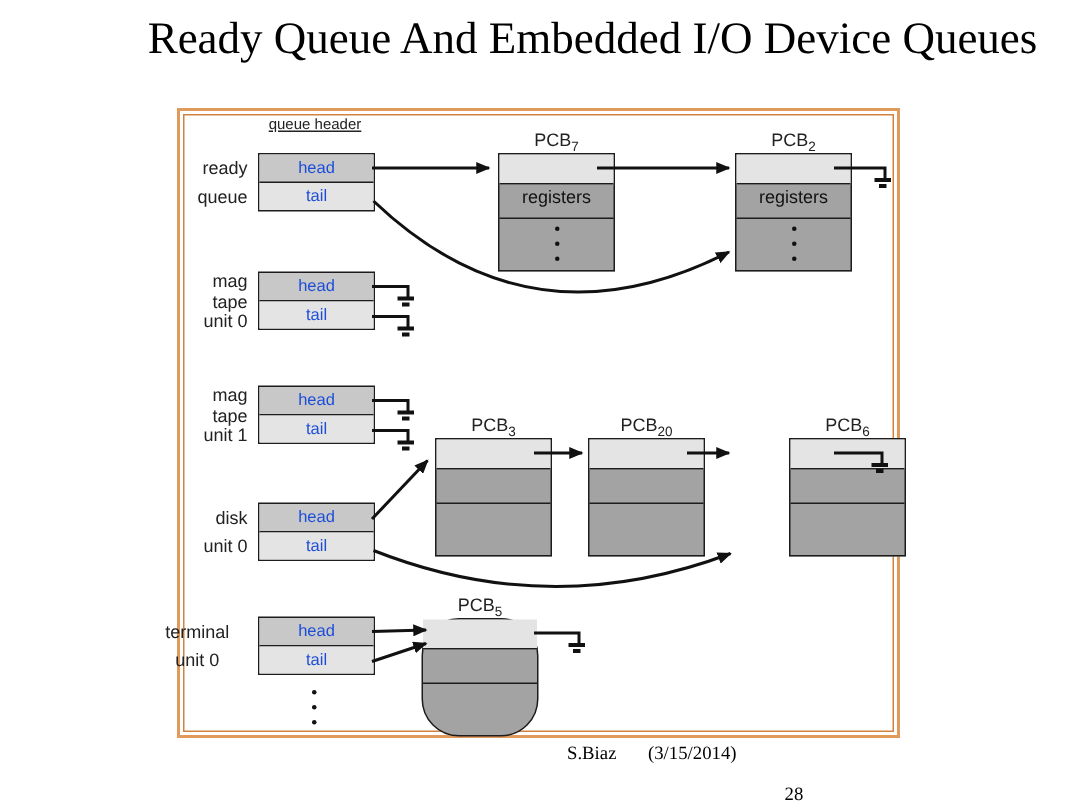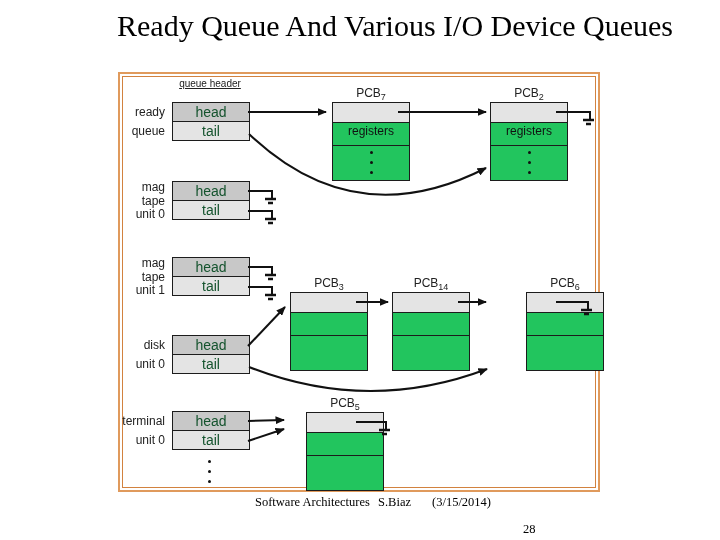--- a/index.html
+++ b/index.html
@@ -7,28 +7,28 @@
        font-family:"Liberation Sans",sans-serif;}
   .title{position:absolute;left:85px;top:9px;width:620px;margin:0;text-align:center;
          font-family:"Liberation Serif",serif;font-weight:400;font-size:30px;color:#000;
          letter-spacing:0px;white-space:nowrap;}
   
   .frame{position:absolute;left:118px;top:72px;width:478px;height:416px;
          border:2px solid var(--frame-orange,#e09a5c);}
   .frame::after{content:"";position:absolute;inset:2px;border:1px solid var(--frame-orange2,#d2823f);}
   
   .qbox{position:absolute;width:76px;border:1.5px solid #1c1c1c;box-sizing:content-box;z-index:2;}
-  .qcell{height:18px;line-height:18px;text-align:center;font-size:14px;color:#14532d;}
+  .qcell{height:18px;line-height:18px;text-align:center;font-size:11px;color:#1d4ed8;}
   .qcell.head{background:var(--head-fill,#c8c8c8);border-bottom:1.5px solid #1c1c1c;}
   .qcell.tail{background:var(--tail-fill,#e4e4e4);}
   .qlabel{position:absolute;left:98px;width:67px;text-align:right;font-size:12px;color:#222;z-index:2;}
   .qlabel.l2{line-height:19px;}
   .qlabel.l3{line-height:13.5px;}
   
-  .pcb{position:absolute;width:76px;border:1.5px solid #1c1c1c;background:#22c55e;z-index:2;}
+  .pcb{position:absolute;width:76px;border:1.5px solid #1c1c1c;background:#a3a3a3;z-index:2;}
   .pcb-label{position:absolute;top:-17px;left:0;width:100%;text-align:center;font-size:12px;color:#222;white-space:nowrap;}
   .pcb-label sub{font-size:9px;}
   .pcell{box-sizing:border-box;}
   .pcell.ptr{height:19.5px;background:var(--ptr-fill,#e4e4e4);border-bottom:1.5px solid #1c1c1c;}
   .pcell.mid{height:23px;border-bottom:1.5px solid #1c1c1c;line-height:17.5px;text-align:center;font-size:12px;color:#111;}
   .pcell.bot{height:34px;display:flex;align-items:center;justify-content:center;}
   
   .vdots{display:flex;flex-direction:column;gap:7px;}
   .vdots i{display:block;width:3px;height:3px;background:#111;border-radius:50%;}
   .vdots.abs{position:absolute;z-index:2;}
@@ -39,21 +39,21 @@
   .gline{fill:none;stroke:#111;stroke-width:2;}
   .gbar{fill:none;stroke:#111;stroke-width:2.6;}
   
   .footer{position:absolute;left:0;top:495px;width:720px;height:20px;
           font-family:"Liberation Serif",serif;font-size:12.5px;color:#000;}
   .footer span{position:absolute;white-space:nowrap;}
 </style>
 </head>
 <body>
 
-<h1 class="title">Ready Queue And Various I/O Device Queues</h1>
+<h1 class="title">Ready Queue And Embedded I/O Device Queues</h1>
 
 <div class="frame"></div>
 
 <div class="qh-label">queue header</div>
 
 <div class="qlabel l2" style="top:103px;">
   <div>ready</div>
   <div>queue</div>
 </div>
 <div class="qlabel l3" style="top:181px;">
@@ -63,21 +63,21 @@
 </div>
 <div class="qlabel l3" style="top:257px;">
   <div>mag</div>
   <div>tape</div>
   <div>unit 1</div>
 </div>
 <div class="qlabel l2" style="top:336px;text-align:right;">
   <div>disk</div>
   <div>unit 0</div>
 </div>
-<div class="qlabel l2" style="top:412px;">
+<div class="qlabel l2" style="top:412px;text-align:center;">
   <div>terminal</div>
   <div>unit 0</div>
 </div>
 
 <div class="qbox" style="left:172px;top:102px;">
   <div class="qcell head">head</div>
   <div class="qcell tail">tail</div>
 </div>
 <div class="qbox" style="left:172px;top:181px;">
   <div class="qcell head">head</div>
@@ -126,32 +126,32 @@
       </span>
   </div>
 </div>
 <div class="pcb" style="left:290px;top:292px;">
   <div class="pcb-label"><span>PCB</span><sub>3</sub></div>
   <div class="pcell ptr"></div>
   <div class="pcell mid"></div>
   <div class="pcell bot"></div>
 </div>
 <div class="pcb" style="left:392px;top:292px;">
-  <div class="pcb-label"><span>PCB</span><sub>14</sub></div>
+  <div class="pcb-label"><span>PCB</span><sub>20</sub></div>
   <div class="pcell ptr"></div>
   <div class="pcell mid"></div>
   <div class="pcell bot"></div>
 </div>
 <div class="pcb" style="left:490px;top:292px;margin-left:36px;">
   <div class="pcb-label"><span>PCB</span><sub>6</sub></div>
   <div class="pcell ptr"></div>
   <div class="pcell mid"></div>
   <div class="pcell bot"></div>
 </div>
-<div class="pcb" style="left:306px;top:412px;">
+<div class="pcb" style="left:281px;top:412px;border-radius:25px;">
   <div class="pcb-label"><span>PCB</span><sub>5</sub></div>
   <div class="pcell ptr"></div>
   <div class="pcell mid"></div>
   <div class="pcell bot"></div>
 </div>
 
 <svg class="arrows" viewBox="0 0 720 540">
   <defs>
     <marker id="ah" viewBox="0 0 10 8" refX="8.5" refY="4" markerWidth="10" markerHeight="8" orient="auto" markerUnits="userSpaceOnUse">
       <path d="M0,0 L9.5,4 L0,8 Z" fill="#111"></path>
@@ -194,17 +194,16 @@
     <path class="gline" d="M556,302 H588 V309"></path>
       <path class="gbar" d="M581,310 H592 M584,314 H589"></path>
   </g>
   <g>
     <path class="gline" d="M356,422 H386 V429"></path>
       <path class="gbar" d="M379,430 H390 M382,434 H387"></path>
   </g>
 </svg>
 
 <div class="footer">
-  <span style="left:255px;">Software Architectures</span>
   <span style="left:378px;">S.Biaz</span>
   <span style="left:432px;">(3/15/2014)</span>
   <span style="left:523px;margin-top:27px;">28</span>
 </div>
 
 </body></html>

